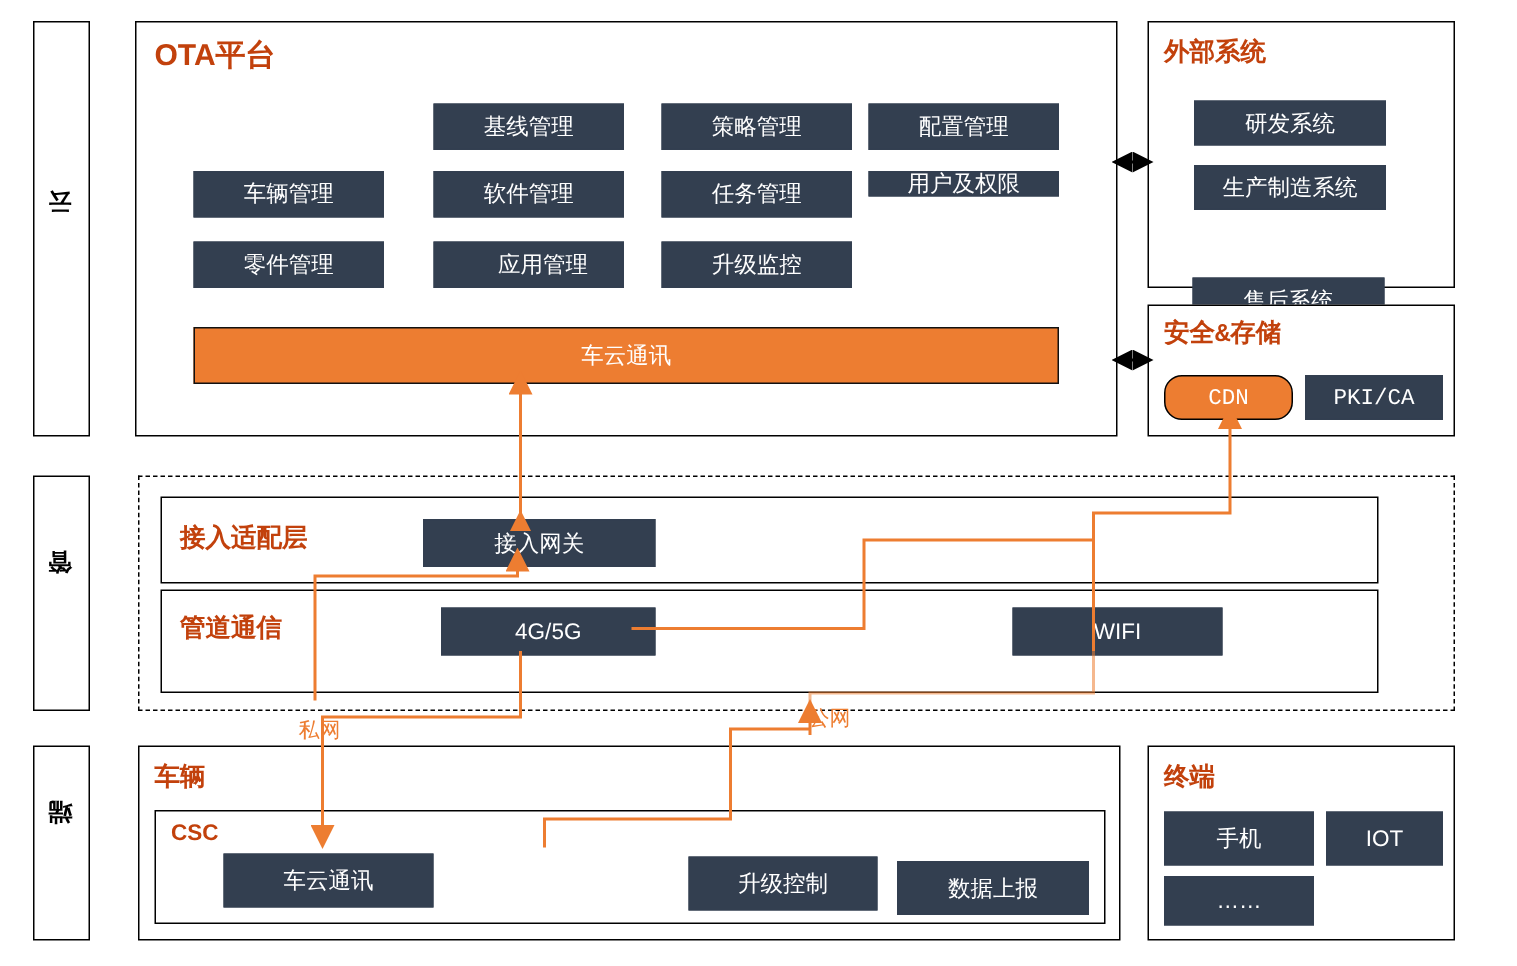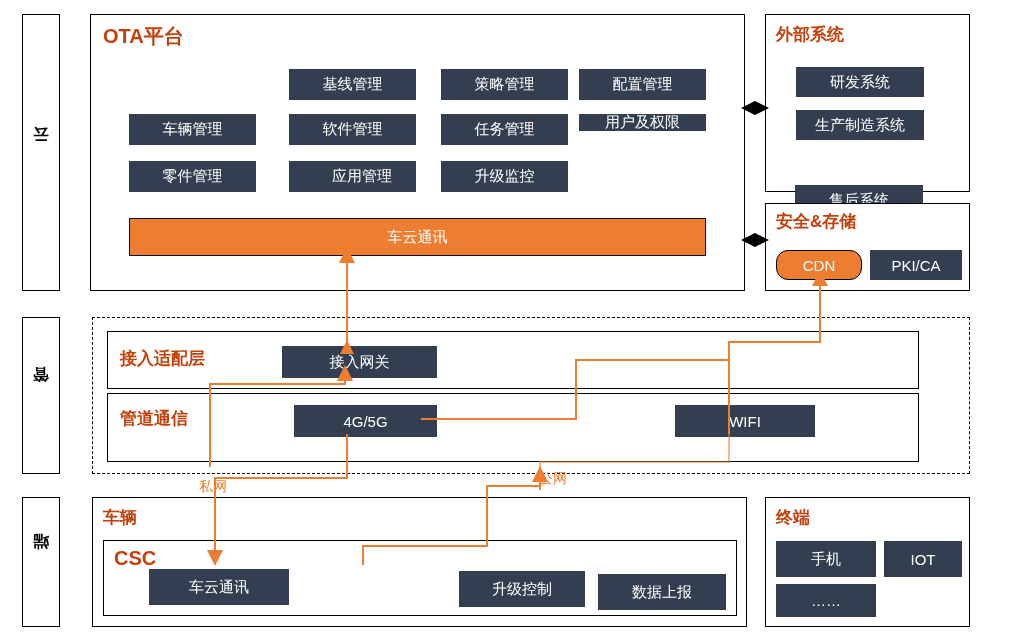--- a/index.html
+++ b/index.html
@@ -47,21 +47,21 @@
     background: #fff;
   }
   .panel-title {
     position: absolute;
     font-weight: 700;
     color: #c2410c;
     white-space: nowrap;
   }
   .title-lg { font-size: 20px; }
   .title-md { font-size: 17px; }
-  .title-sm { font-size: 20px; }
+  .title-sm { font-size: 15px; }
 
   
   .chip {
     position: absolute;
     box-sizing: border-box;
     background: #333f50;
     border: 1px solid #333f50;
     color: #ffffff;
     font-size: 15px;
     display: flex;
@@ -138,21 +138,21 @@
     <div class="chip wide-orange" style="left:38px; top:203px; width:577px; height:38px;">车云通讯</div>
   </div>
 
   <div class="abs panel" style="left:765px; top:14px; width:205px; height:178px;">
     <div class="panel-title title-md" style="left:10px; top:8px;">外部系统</div>
     <div class="chip" style="left:30px; top:52px; width:128px; height:30px;">研发系统</div>
     <div class="chip" style="left:30px; top:95px; width:128px; height:30px;">生产制造系统</div>
     <div class="chip" style="left:29px; top:133px; width:128px; height:30px;margin-top:37px;">售后系统</div>
   </div>
 
-  <div class="abs panel" style="left:765px; top:203px; width:205px; height:88px;">
+  <div class="abs panel" style="left:765px; top:203px; width:205px; height:88px;font-family:Liberation Mono, monospace;">
     <div class="panel-title title-md" style="left:10px; top:6px;">安全&amp;存储</div>
     <div class="chip orange" style="left:10px;  top:46px; width:86px; height:30px;border-radius:12px;">CDN</div>
     <div class="chip" style="left:104px; top:46px; width:92px; height:30px;">PKI/CA</div>
   </div>
 
   <div class="abs panel-dashed" style="left:92px; top:317px; width:878px; height:157px;">
 
     <div class="subbox" style="left:14px; top:13px; width:812px; height:58px;">
       <div class="panel-title title-md" style="left:12px; top:15px;">接入适配层</div>
       <div class="chip" style="left:174px; top:14px; width:155px; height:32px;">接入网关</div>

